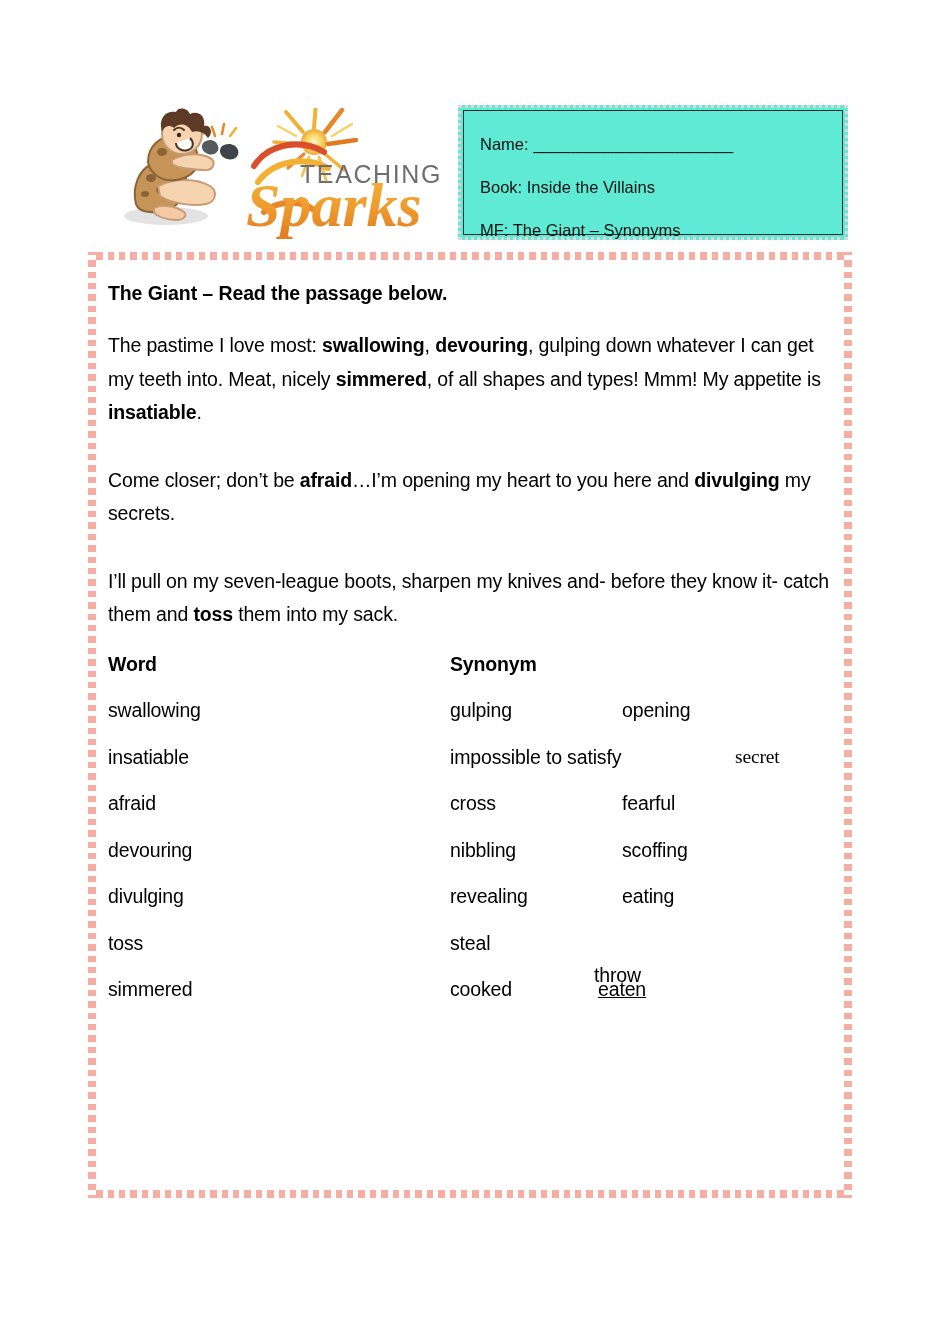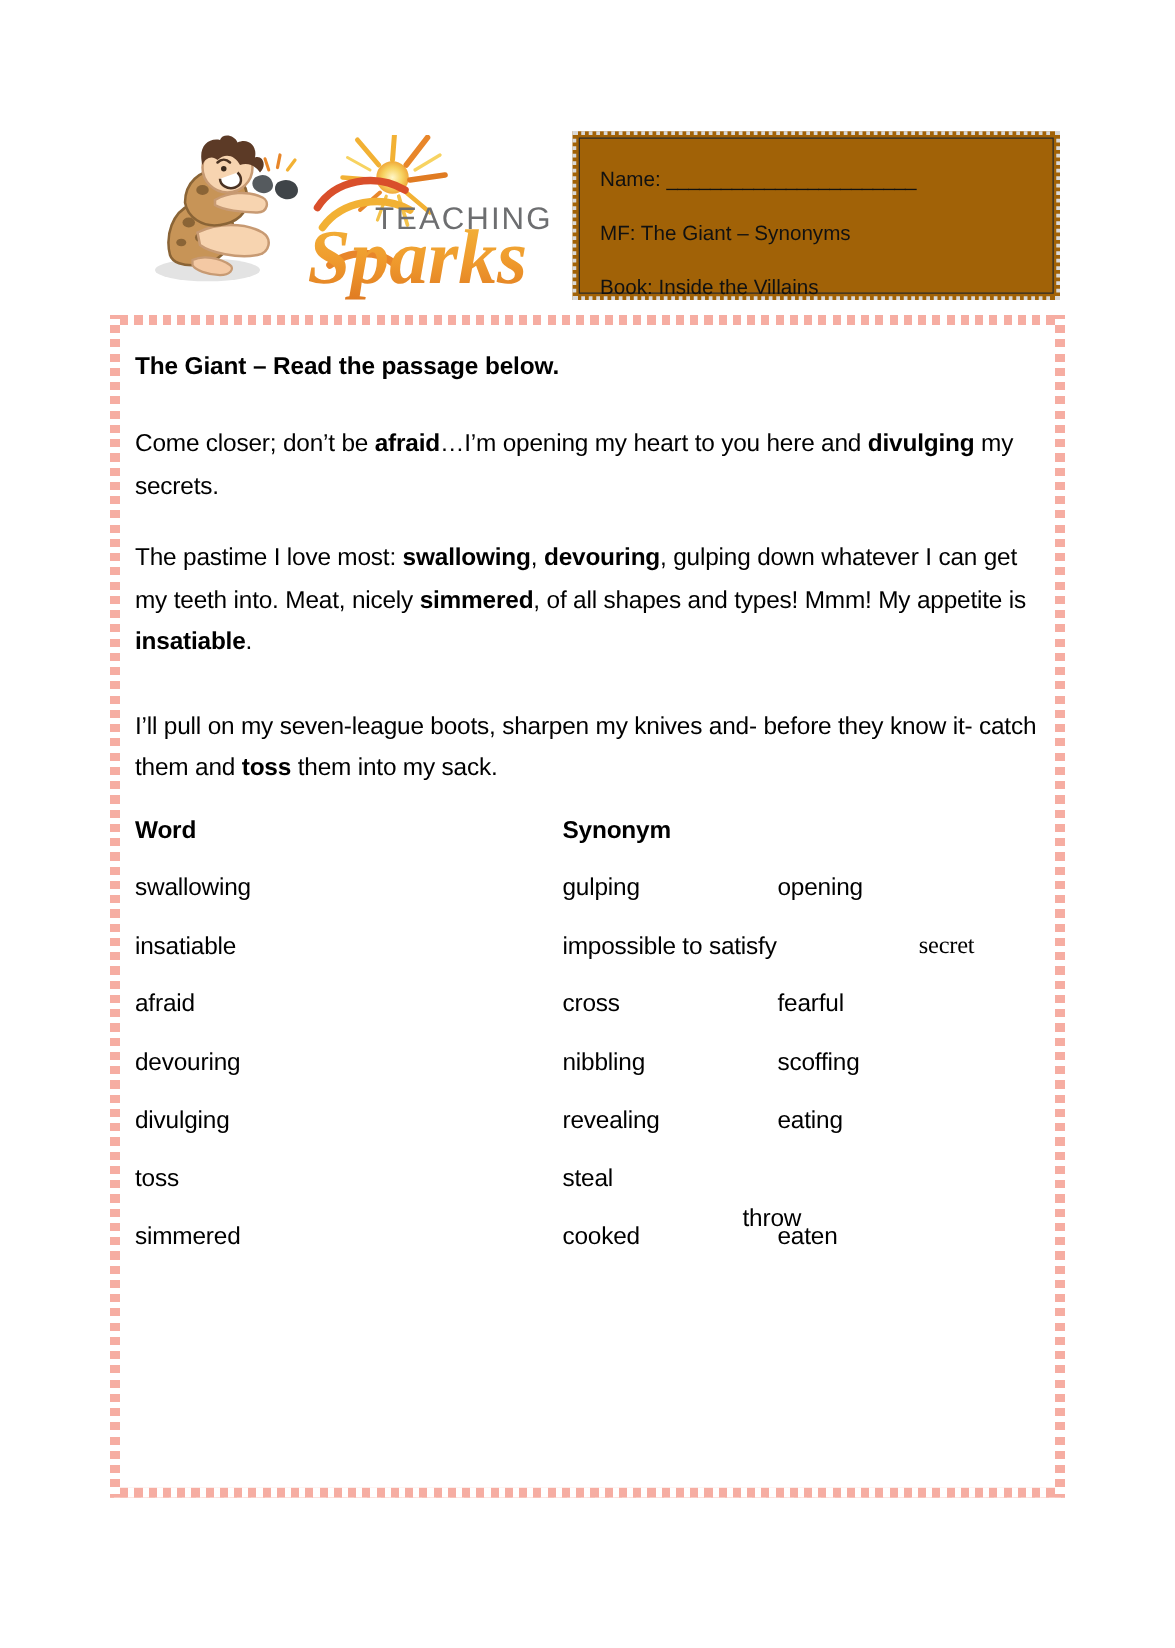--- a/index.html
+++ b/index.html
@@ -36,21 +36,21 @@
 
   .namebox {
     position: absolute;
     left: 458px;
     top: 105px;
     width: 390px;
     height: 135px;
     border: 3px dotted #d9d9d9;
     box-sizing: border-box;
     padding: 2px;
-    background: #a16207;
+    background: #5eead4;
   }
   .namebox-inner {
     width: 100%;
     height: 100%;
     border: 1px solid #2b2b2b;
     box-sizing: border-box;
     padding: 12px 0 0 16px;
   }
   .namebox-line {
     font-size: 16.5px;
@@ -275,39 +275,39 @@
       <text x="128" y="118" font-family="Liberation Serif, serif" font-size="62" font-style="italic" font-weight="bold" fill="url(#sgrad)">Sparks</text>
     </svg>
   </div>
 
   <div class="namebox">
     <div class="namebox-inner">
       <div class="namebox-line">
         <span>Name:</span>
         <span class="name-rule">_______________________</span>
       </div>
+      <div class="namebox-line">Book: Inside the Villains</div>
       <div class="namebox-line">MF: The Giant – Synonyms</div>
-      <div class="namebox-line">Book: Inside the Villains</div>
     </div>
   </div>
 </div>
 
 <div class="panel" style="background-color: rgb(246, 173, 162);">
   <div class="panel-edge top" style="background-color: rgb(246, 173, 162);"></div>
   <div class="panel-edge bottom" style="background-color: rgb(246, 173, 162);"></div>
   <div class="panel-edge left" style="background-color: rgb(246, 173, 162);"></div>
   <div class="panel-edge right" style="background-color: rgb(246, 173, 162);"></div>
 
   <div class="panel-inner">
     <div class="content">
 
       <div class="heading">The Giant – Read the passage below.</div>
 
+      <p class="passage p1"><span>The pastime I love most: </span><b>swallowing</b><span>, </span><b>devouring</b><span>, gulping down whatever I can get my teeth into. Meat, nicely </span><b>simmered</b><span>, of all shapes and types! Mmm! My appetite is </span><b>insatiable</b><span>.</span></p>
       <p class="passage p2"><span>Come closer; don’t be </span><b>afraid</b><span>…I’m opening my heart to you here and </span><b>divulging</b><span> my secrets.</span></p>
-      <p class="passage p1"><span>The pastime I love most: </span><b>swallowing</b><span>, </span><b>devouring</b><span>, gulping down whatever I can get my teeth into. Meat, nicely </span><b>simmered</b><span>, of all shapes and types! Mmm! My appetite is </span><b>insatiable</b><span>.</span></p>
       <p class="passage p3"><span>I’ll pull on my seven-league boots, sharpen my knives and- before they know it- catch them and </span><b>toss</b><span> them into my sack.</span></p>
 
 
       <div class="table">
         <div class="trow head">
           <span class="cell-word">Word</span>
           <span class="cell-opt1">Synonym</span>
         </div>
         <div id="table-body">
             <div class="trow">
@@ -336,20 +336,20 @@
               <span class="cell-opt2" style="left: 514px;">eating</span>
             </div>
             <div class="trow">
               <span class="cell-word">toss</span>
               <span class="cell-opt1">steal</span>
               <span class="cell-opt2" style="left: 486px; margin-top: 32px;">throw</span>
             </div>
             <div class="trow">
               <span class="cell-word">simmered</span>
               <span class="cell-opt1">cooked</span>
-              <span class="cell-opt2" style="left: 514px;">eaten</span>
+              <span class="cell-opt2" style="left: 490px; text-decoration: underline;">eaten</span>
             </div>
           </div>
       </div>
 
     </div>
   </div>
 </div>
 
 </body></html>

